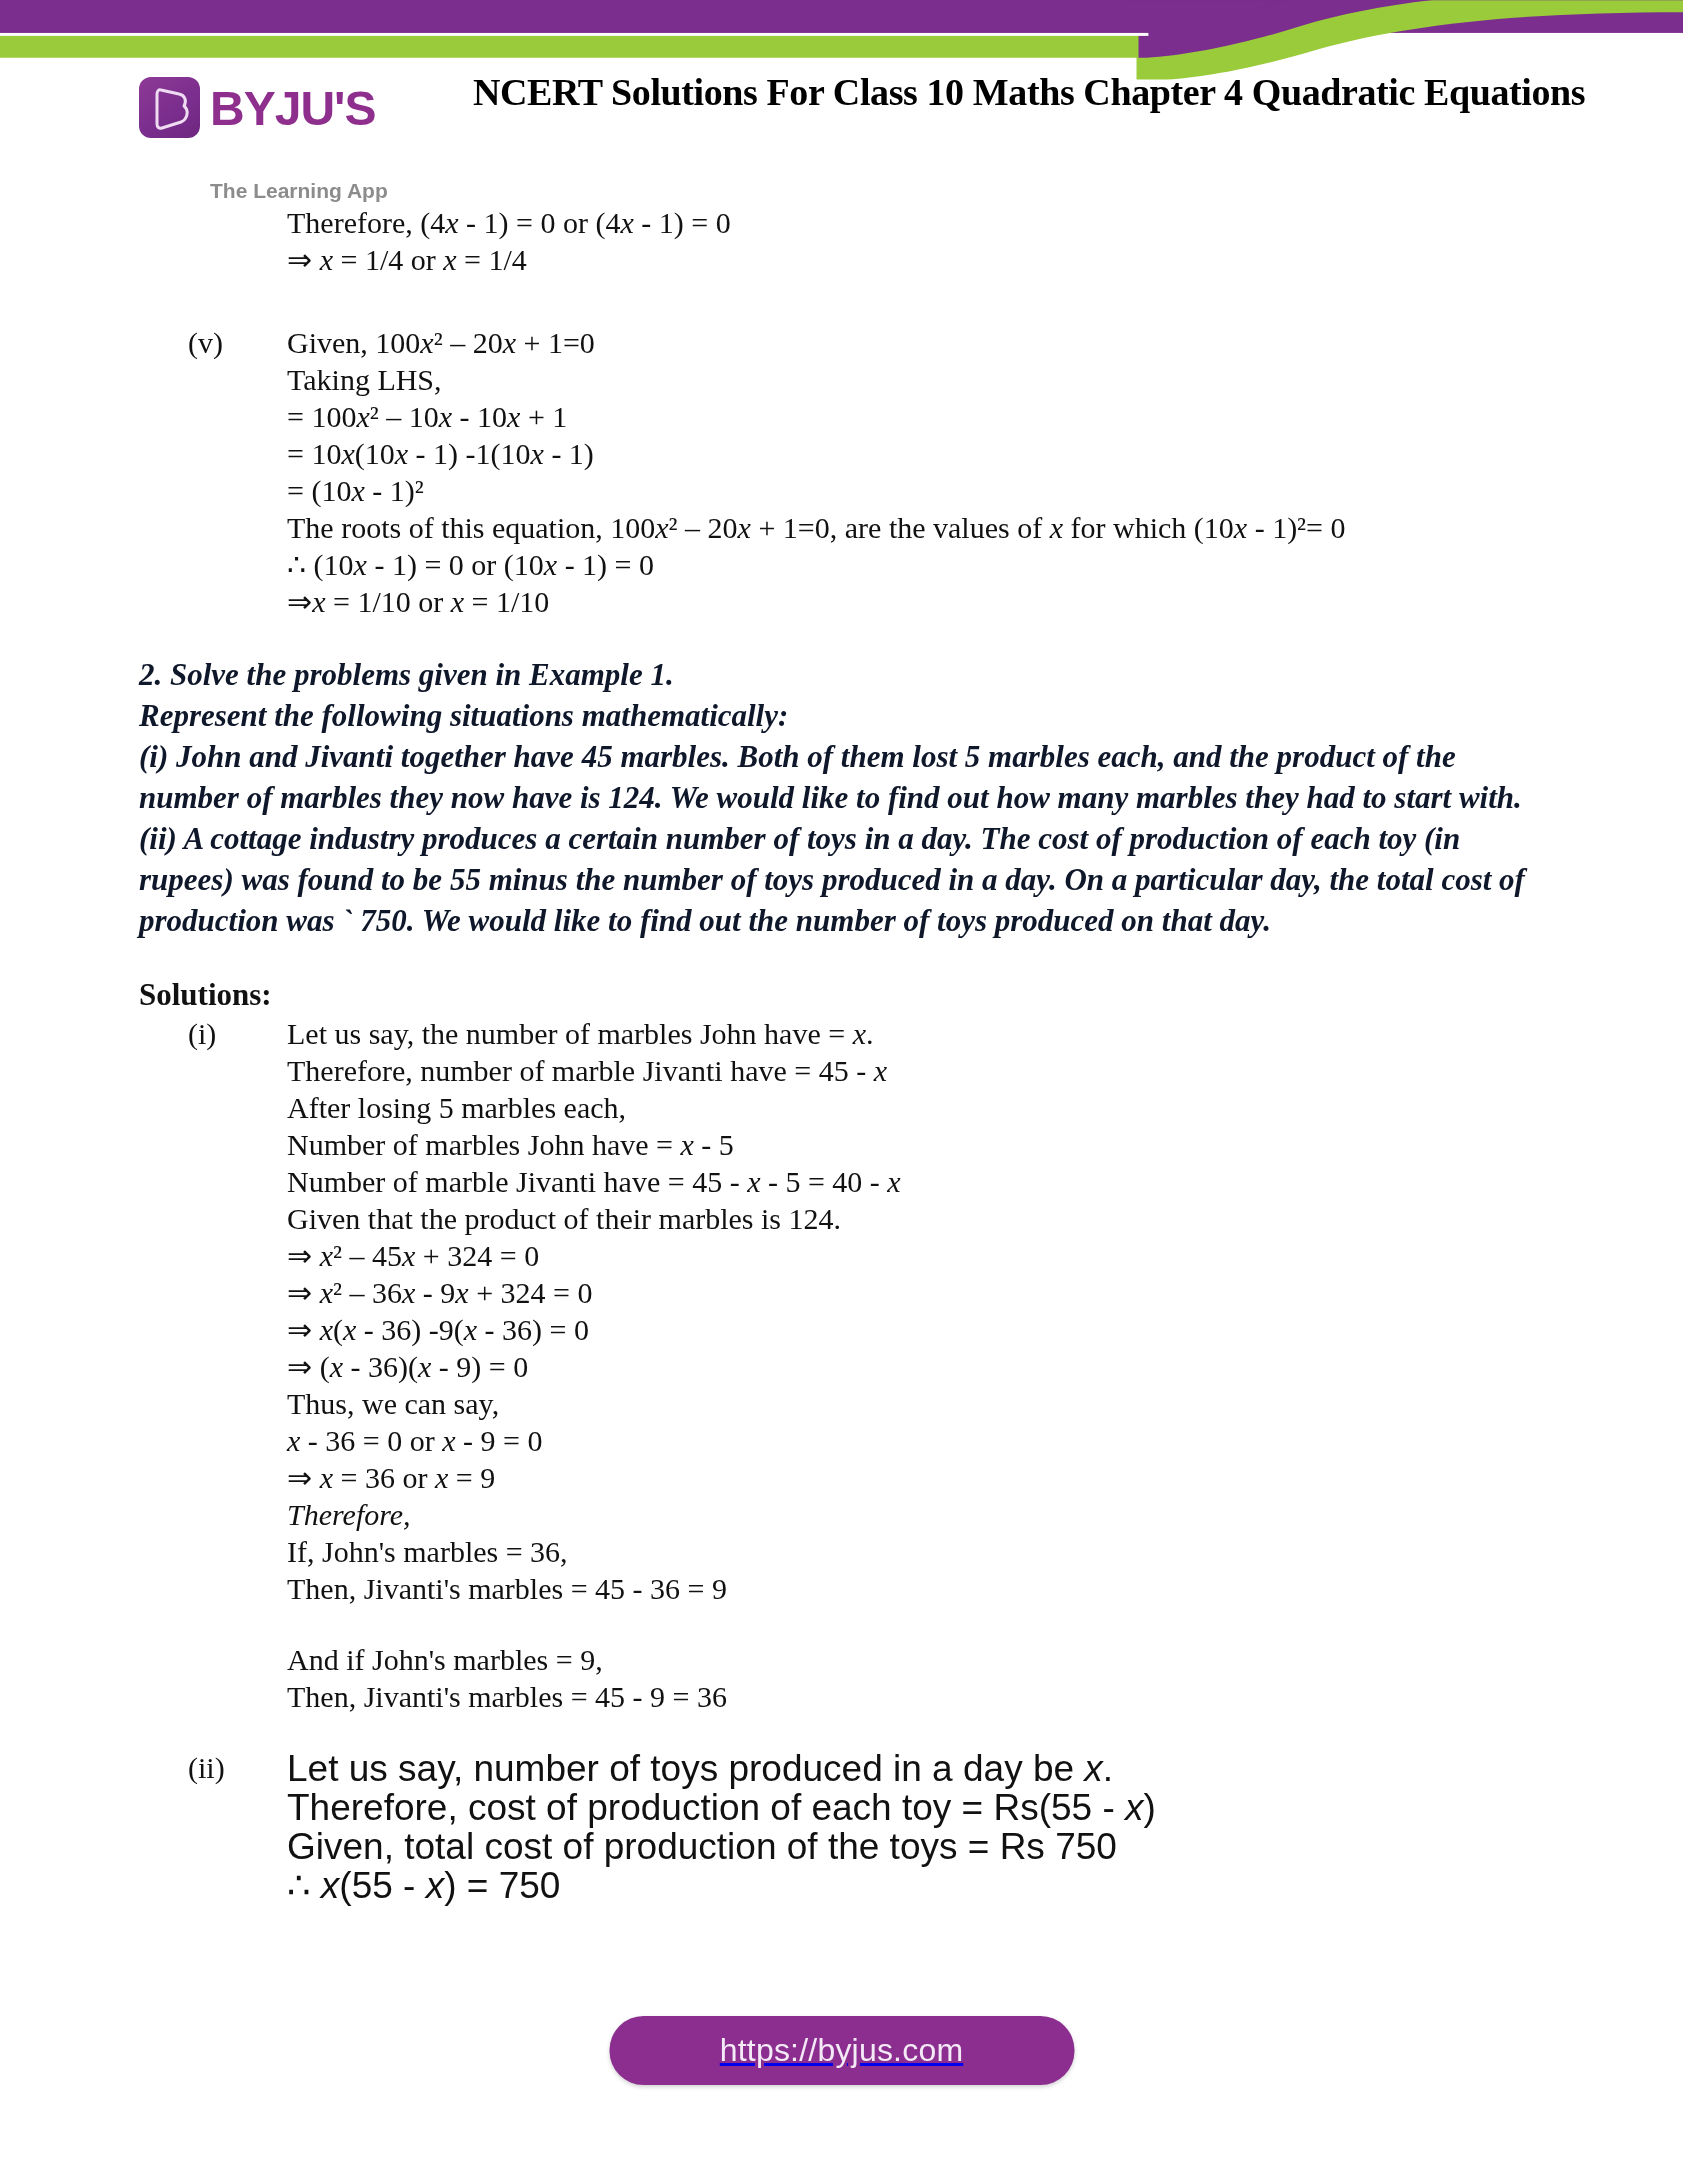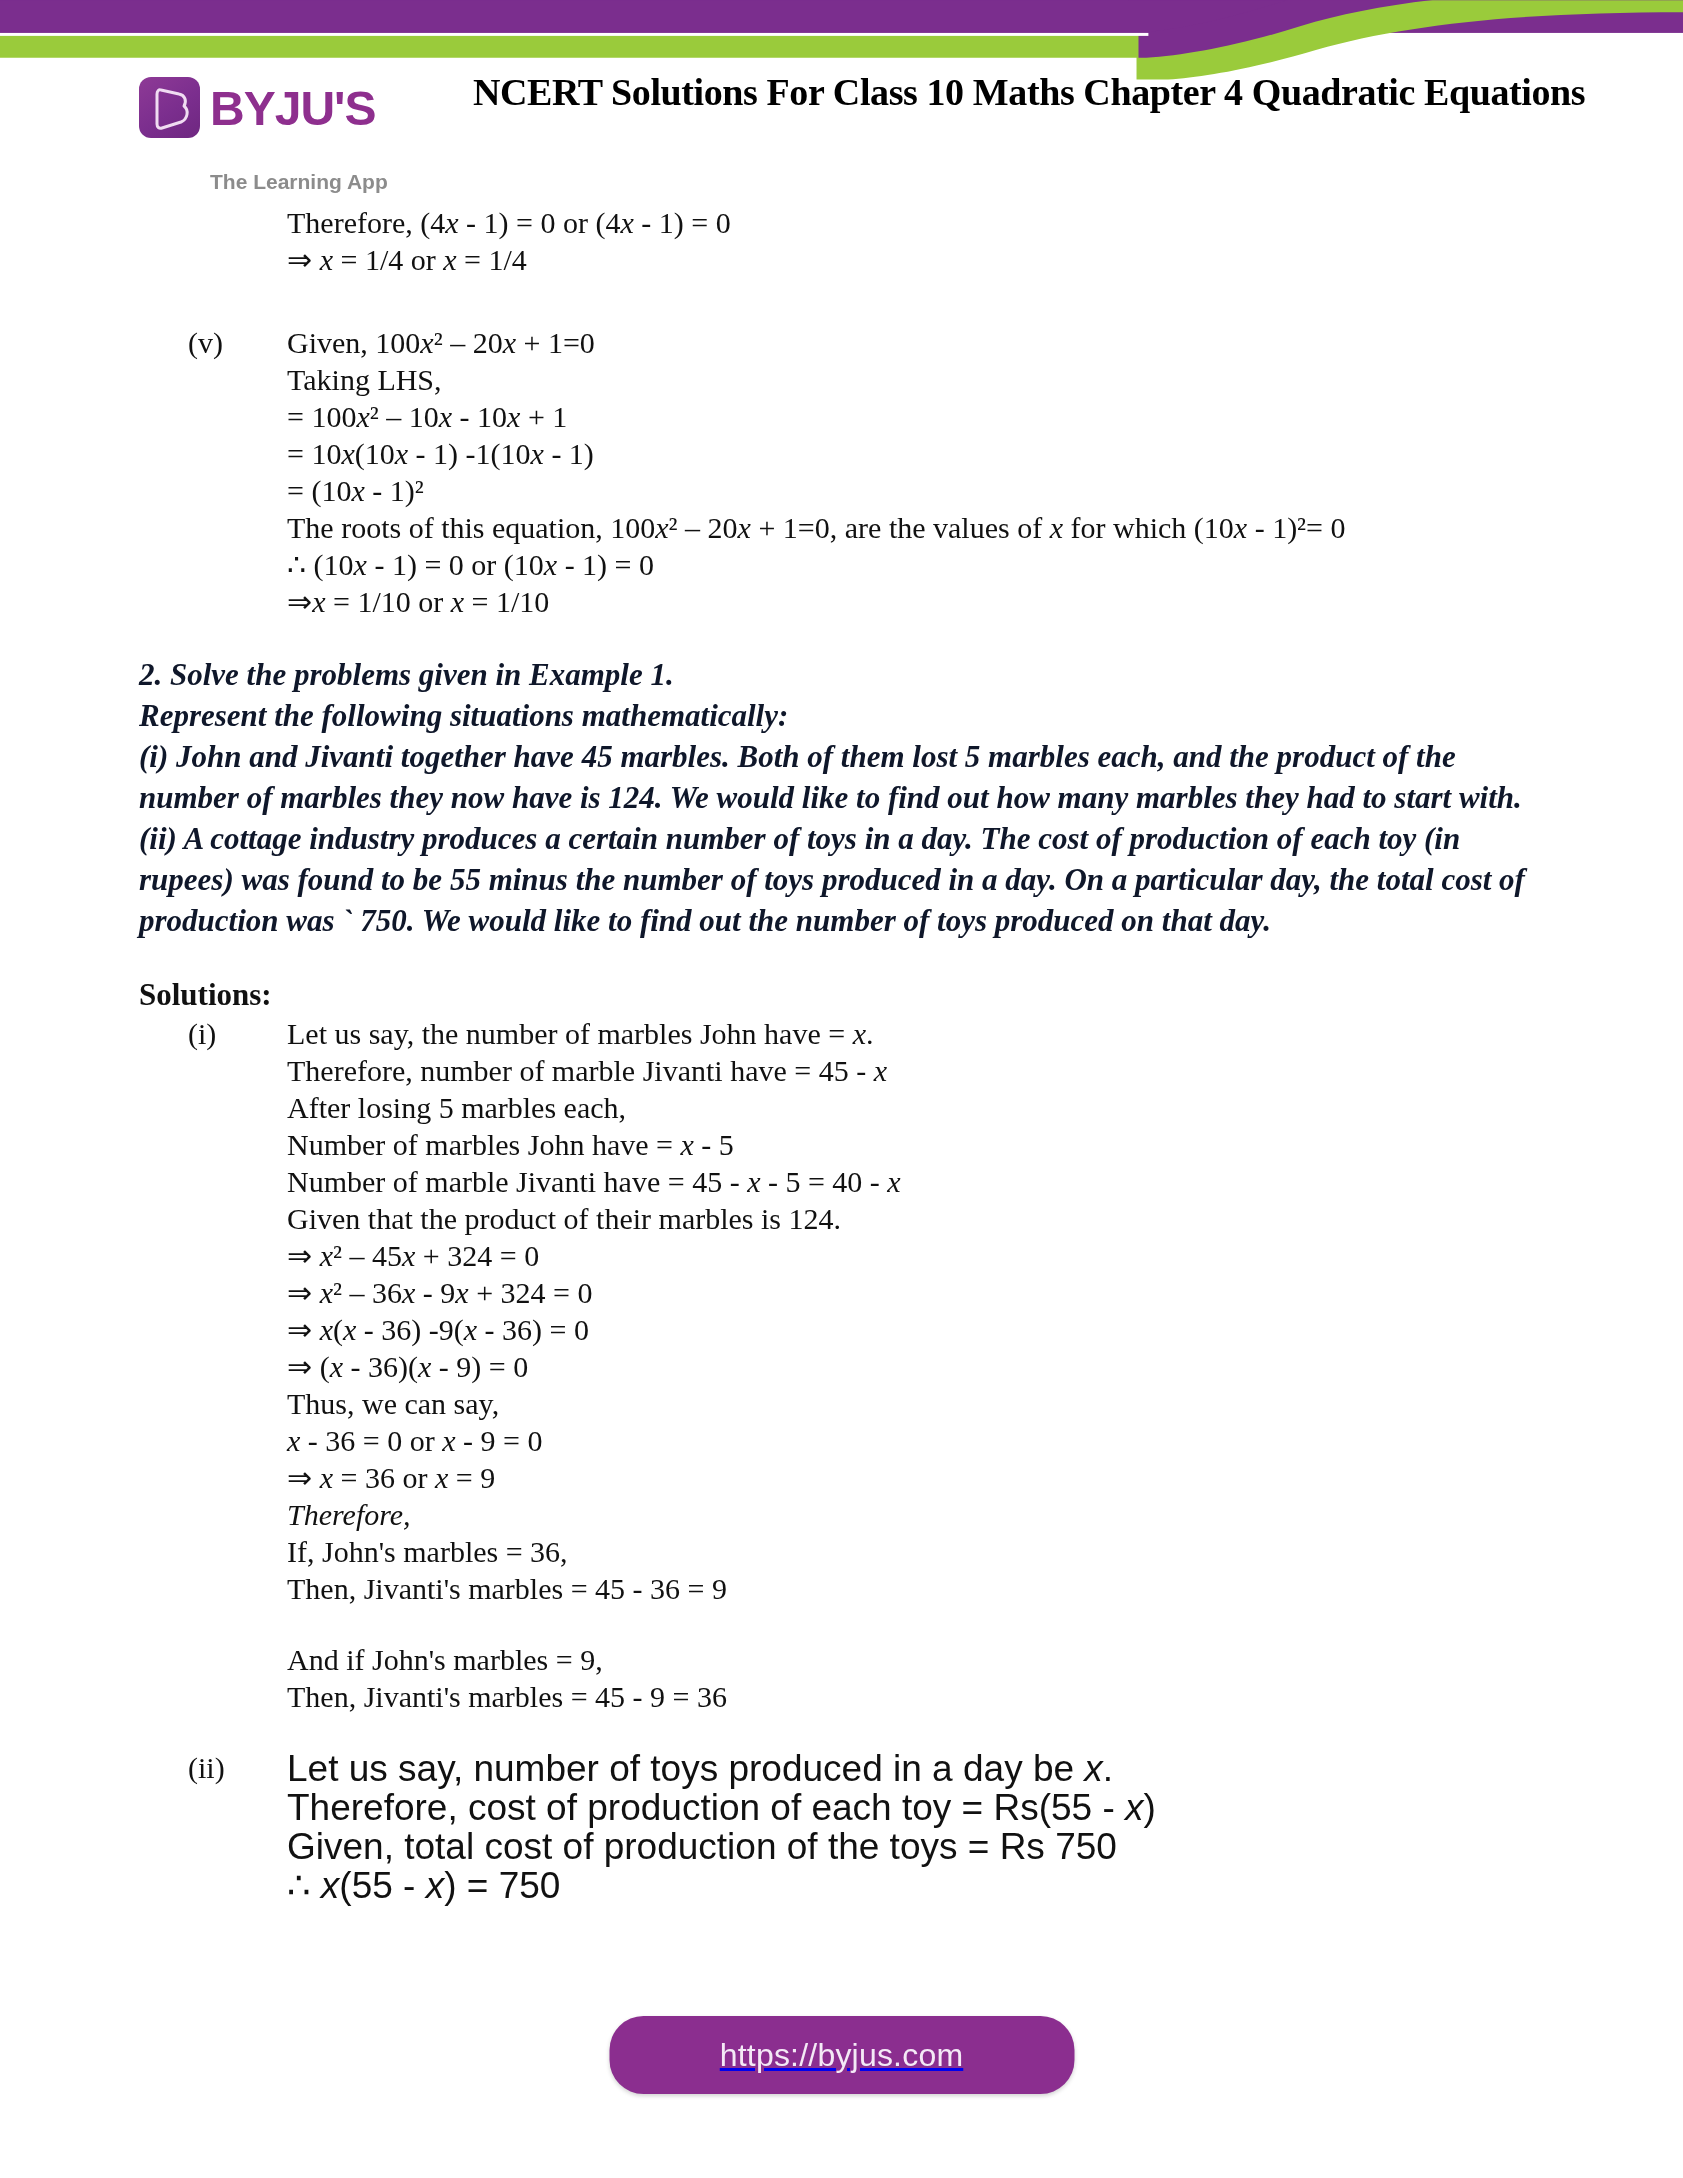--- a/index.html
+++ b/index.html
@@ -69,21 +69,21 @@
     line-height: 1;
     position: relative;
     top: 1px;
   }
   .logo-tagline {
     font-family: "Liberation Sans", sans-serif;
     font-weight: bold;
     font-size: 21px;
     color: #8C8C8C;
     margin-left: 71px;
-    margin-top: 3px;
+    margin-top: 12px;
     letter-spacing: 0px;
   }
 
   
   .page-title {
     position: absolute;
     left: 473px;
     top: 70px;
     font-family: "Liberation Serif", serif;
     font-size: 38px;
@@ -154,21 +154,21 @@
   .gap-md { height: 34px; }
   .gap-lg { height: 46px; }
 
   
   .footer-pill {
     position: absolute;
     left: 50%;
     transform: translateX(-50%);
     top: 2016px;
     width: 465px;
-    height: 78px;
+    height: 69px;
     border-radius: 34px;
     background: #8B2E8F;
     display: flex;
     align-items: center;
     justify-content: center;
     box-shadow: 0 2px 4px rgba(0,0,0,0.18);
   }
   .footer-pill span {
     font-family: "Liberation Sans", sans-serif;
     font-size: 32px;

